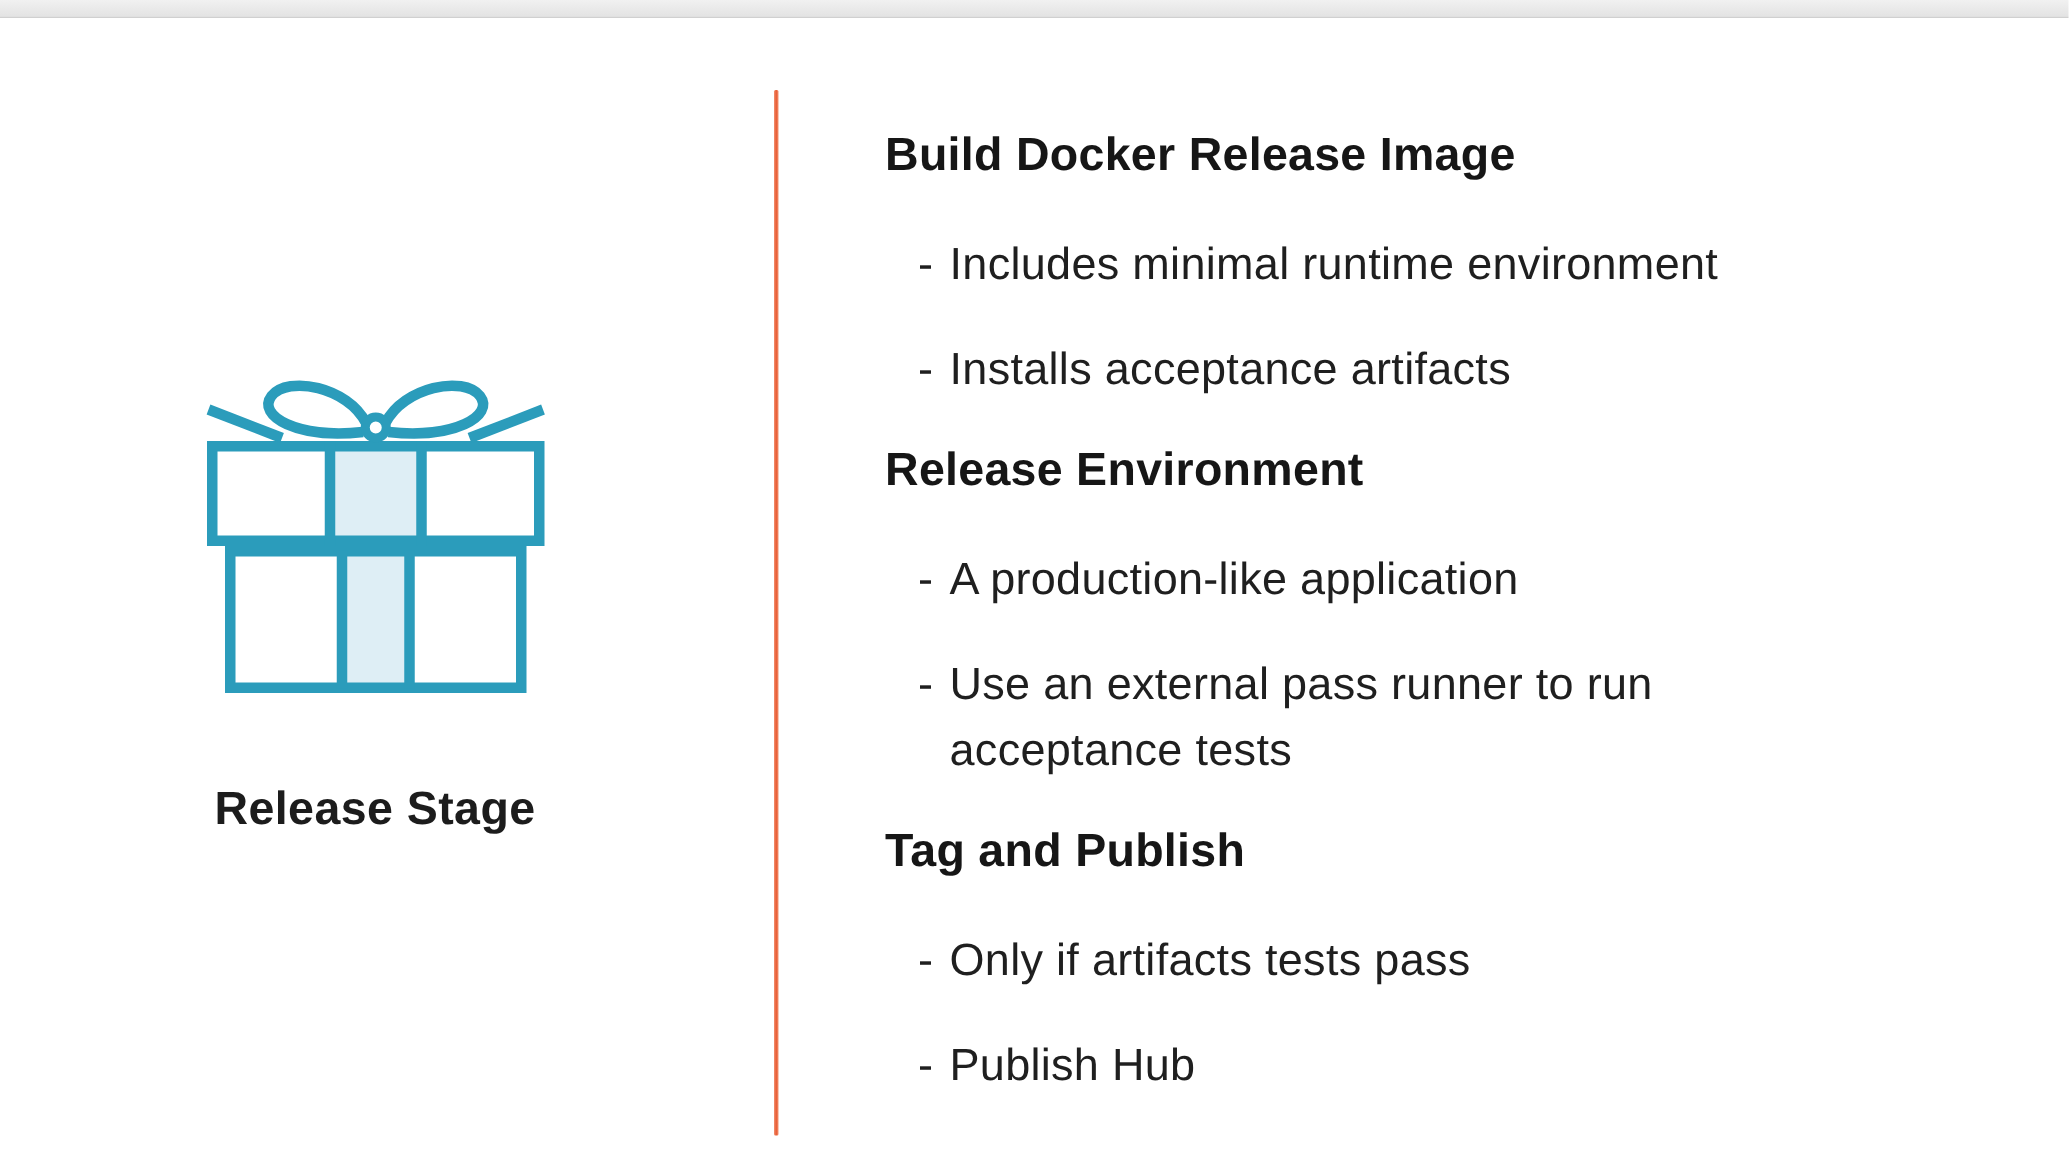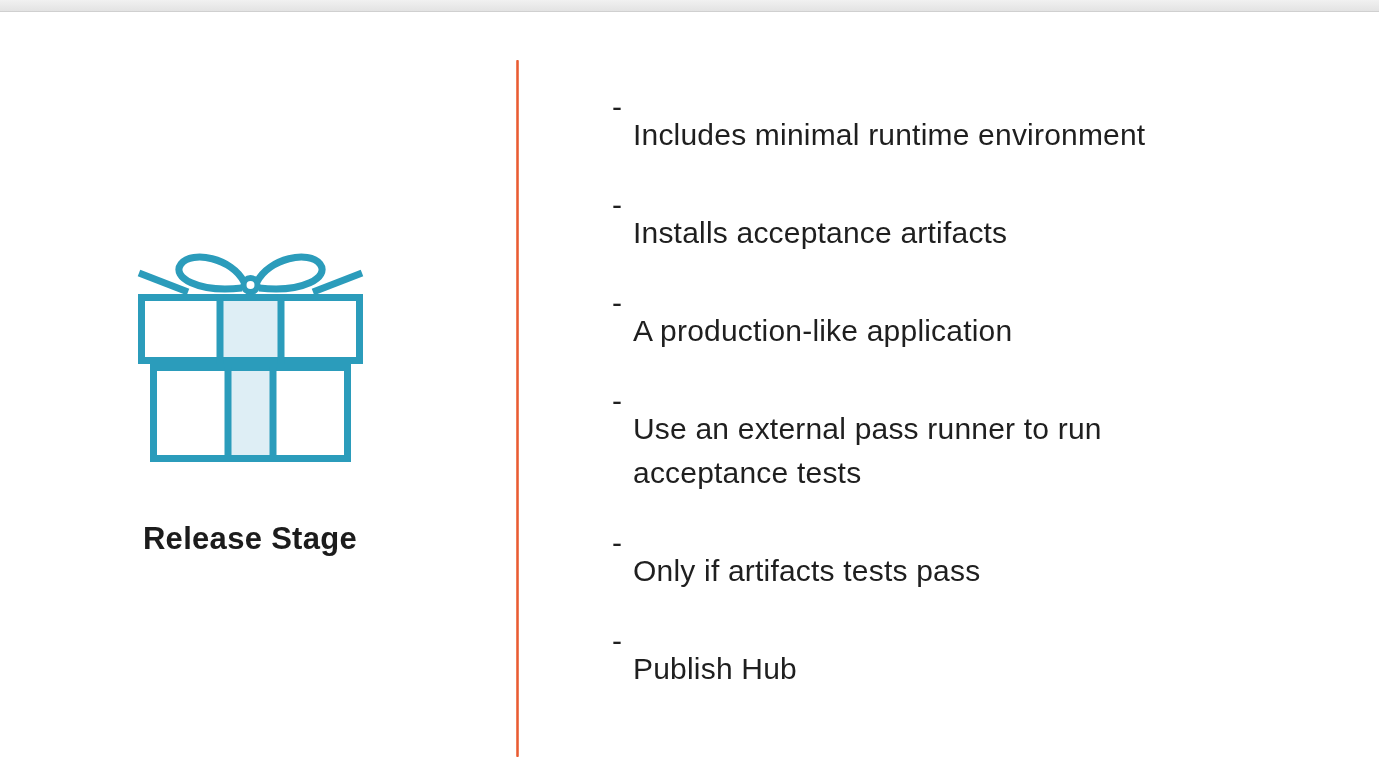--- a/index.html
+++ b/index.html
@@ -80,21 +80,20 @@
     letter-spacing: 0.2px;
     color: #1f1f1f;
   }
   .bullet .dash {
     flex: none;
     width: 21px;
   }
   .bullet .btext {
     flex: 1;
     max-width: 560px;
-    margin-top: 28px;
   }
 </style>
 </head>
 <body>
 
 <div class="stage">
 
   <div class="top-bar"></div>
 
   <div class="left-panel">
@@ -118,42 +117,45 @@
       </svg>
     </div>
     <div class="caption">Release Stage</div>
   </div>
 
   <div class="divider"></div>
 
   <div class="right-panel">
 
     <div>
+      <div class="section-heading">Build Docker Release Image</div>
       <div class="bullet">
         <span class="dash">-</span>
         <span class="btext">Includes minimal runtime environment</span>
       </div>
       <div class="bullet">
         <span class="dash">-</span>
         <span class="btext">Installs acceptance artifacts</span>
       </div>
     </div>
 
     <div>
+      <div class="section-heading">Release Environment</div>
       <div class="bullet">
         <span class="dash">-</span>
         <span class="btext">A production-like application</span>
       </div>
       <div class="bullet">
         <span class="dash">-</span>
         <span class="btext">Use an external pass runner to run acceptance tests</span>
       </div>
     </div>
 
     <div>
+      <div class="section-heading">Tag and Publish</div>
       <div class="bullet">
         <span class="dash">-</span>
         <span class="btext">Only if artifacts tests pass</span>
       </div>
       <div class="bullet">
         <span class="dash">-</span>
         <span class="btext">Publish Hub</span>
       </div>
     </div>
 

